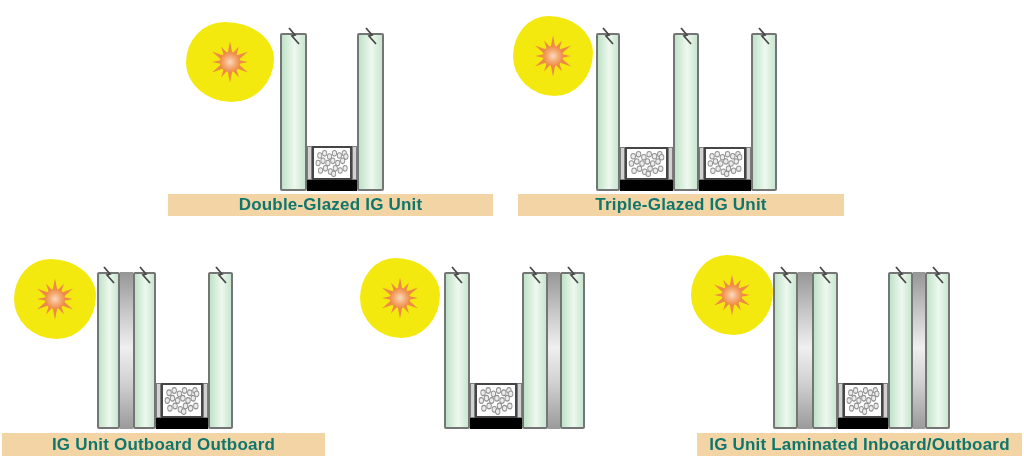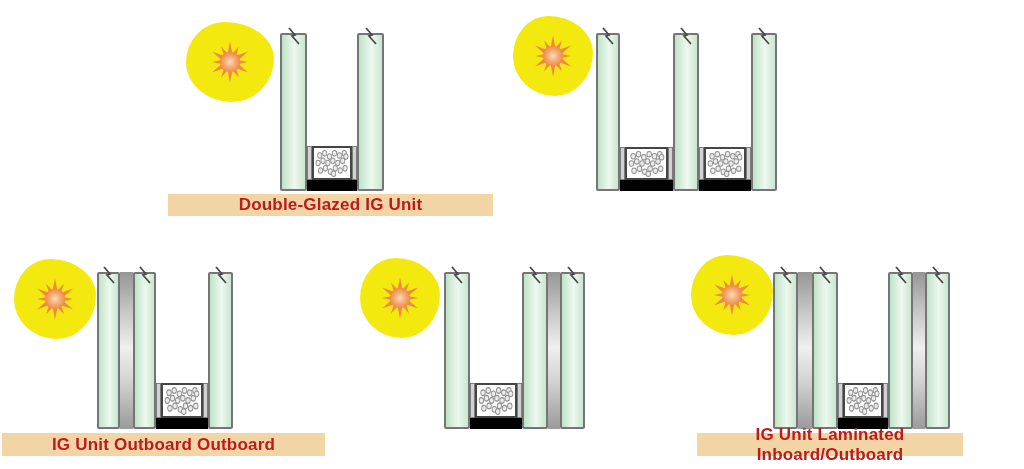--- a/index.html
+++ b/index.html
@@ -34,21 +34,21 @@
     background:#d2d2d2;border:1px solid #7c7c7c;
   }
   .sbox{
     flex:1 1 auto;box-sizing:border-box;display:block;
     background:#ffffff;border:2px solid #454545;overflow:hidden;
   }
   .dots{width:100%;height:100%;display:block;}
   .sealant{position:absolute;background:#000000;}
   
   .caption{
-    position:absolute;background:#f3d4a5;color:#b91c1c;
+    position:absolute;background:#f3d4a5;color:#0f766e;
     font-weight:bold;font-size:17px;text-align:center;
     display:flex;align-items:center;justify-content:center;
     letter-spacing:0.2px;
   }
   .defs{position:absolute;width:0;height:0;overflow:hidden;}
 </style>
 </head>
 <body>
 
 <svg class="defs" aria-hidden="true">
@@ -170,20 +170,21 @@
     <div class="spacer" style="left:699px;top:147px;width:52px;height:33px">
       <i class="tab"></i>
       <span class="sbox">
         <svg class="dots" viewBox="0 0 44 28" preserveAspectRatio="none">
             <use href="#desicSym"></use>
           </svg>
       </span>
       <i class="tab"></i>
     </div>
     <div class="sealant" style="left:699px;top:180px;width:52px;height:11px"></div>
+    <div class="caption" style="left:518px;top:194px;width:326px;height:22px">Triple-Glazed IG Unit</div>
   </div>
 
   <div class="unit">
     <div class="sun" style="left:14px;top:259px;width:82px;height:80px">
       <svg class="burst">
           <use href="#sunburst"></use>
         </svg>
     </div>
     <div class="pane" style="left:97px;top:272px;width:23px;height:157px">
       <svg class="pin">
@@ -279,16 +280,16 @@
       <svg class="pin">
           <use href="#pinSym"></use>
         </svg>
     </div>
     <div class="interlayer" style="left:913px;top:272px;width:12px;height:157px"></div>
     <div class="pane" style="left:925px;top:272px;width:25px;height:157px">
       <svg class="pin">
           <use href="#pinSym"></use>
         </svg>
     </div>
-    <div class="caption" style="left:697px;top:433px;width:266px;height:23px">IG Unit Laminated Inboard/Outboard</div>
+    <div class="caption" style="left:697px;top:433px;width:325px;height:23px">IG Unit Laminated Inboard/Outboard</div>
   </div>
 
 </div>
 
 </body></html>

